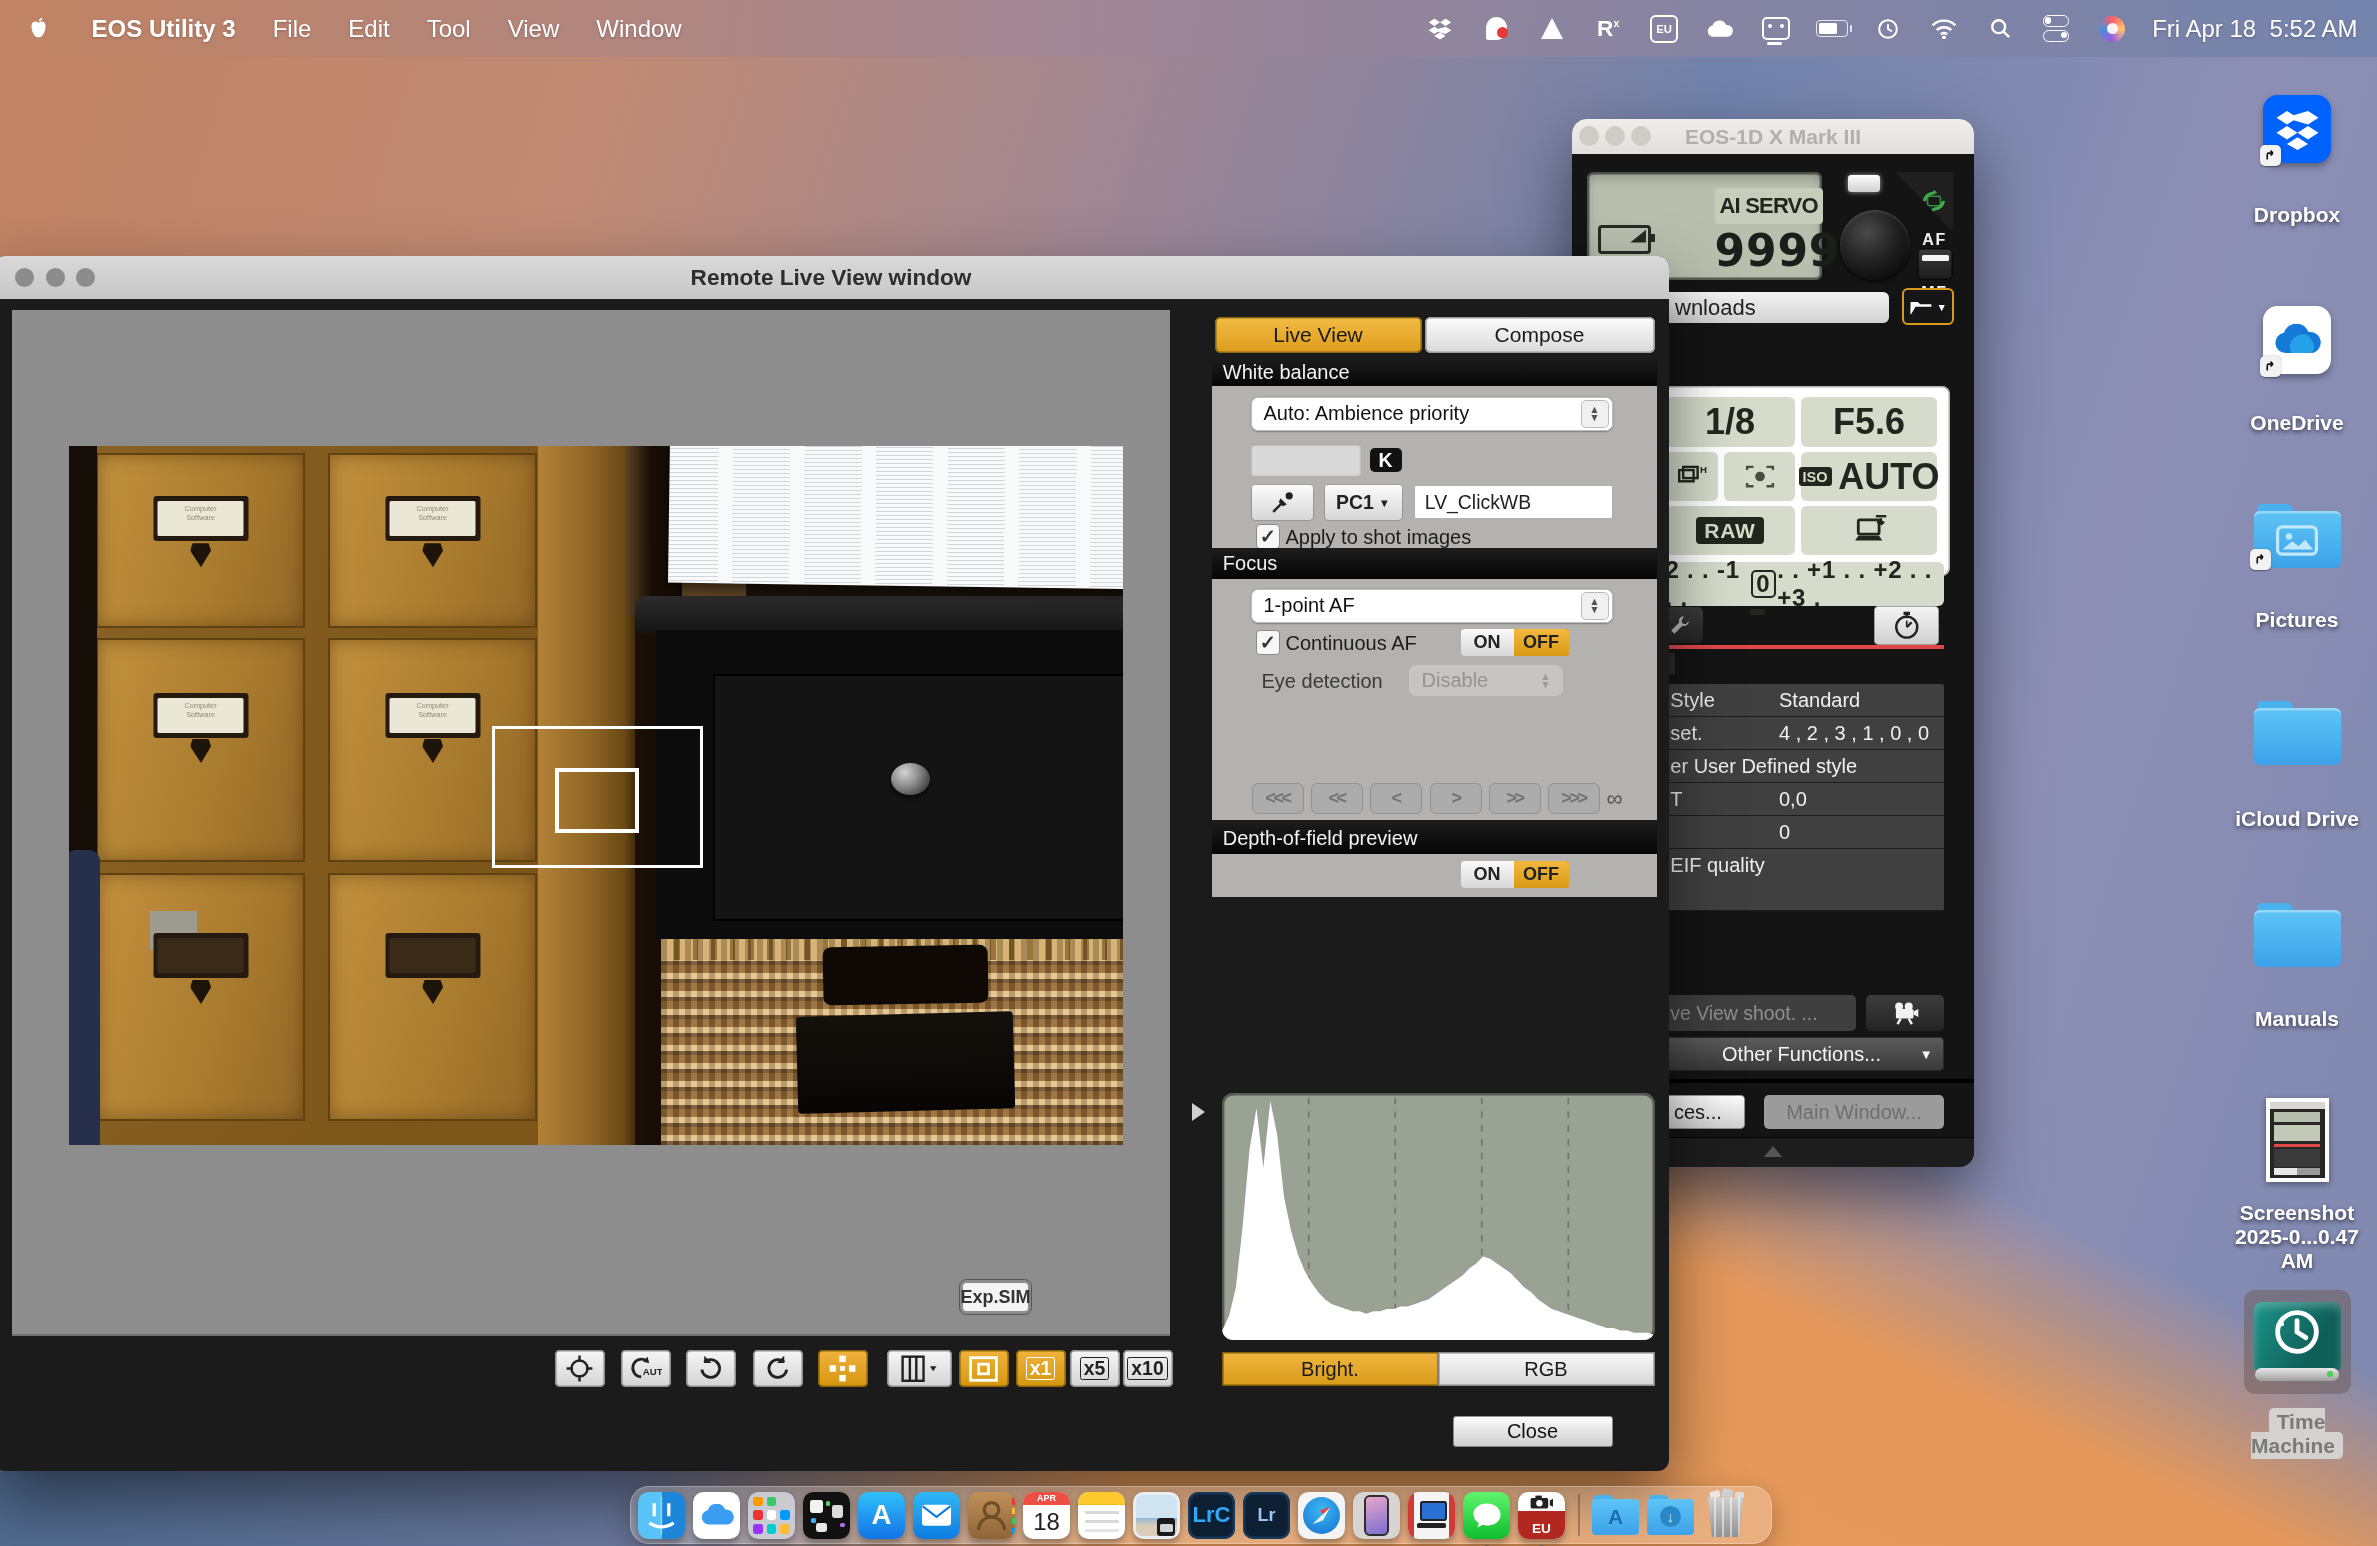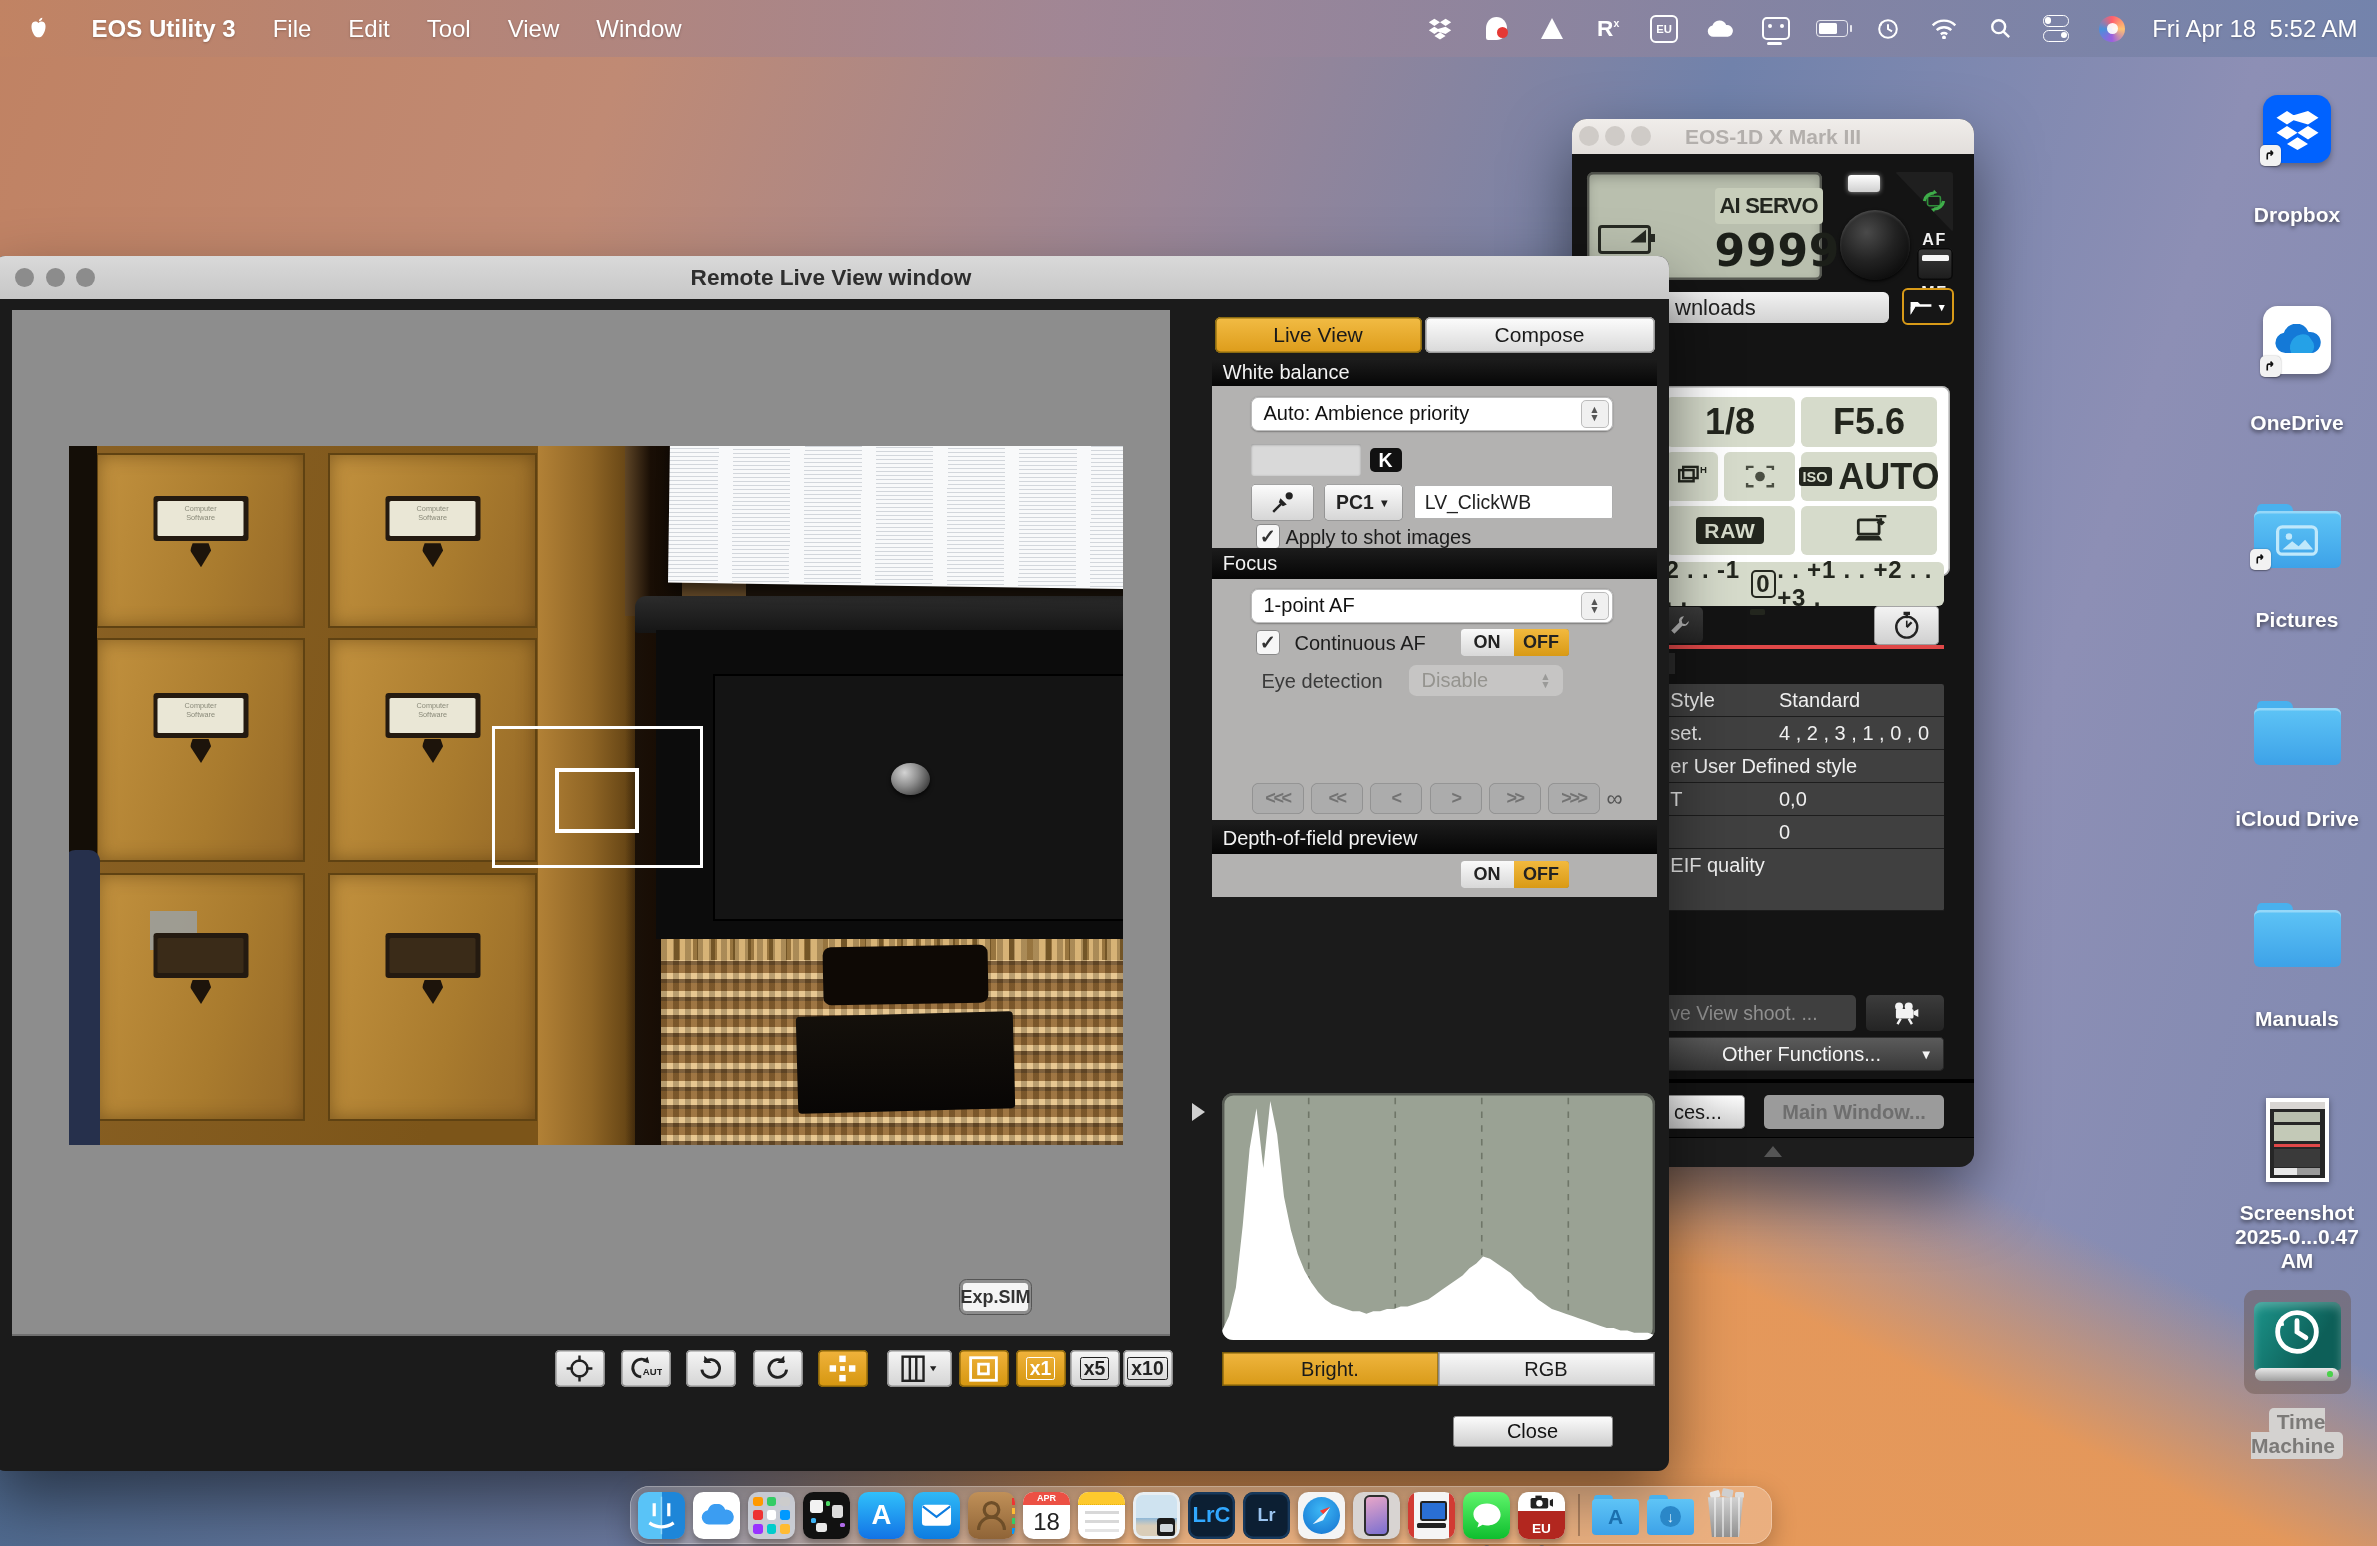--- a/index.html
+++ b/index.html
@@ -59,21 +59,21 @@
   .toolbtn-dark{position:absolute;background:linear-gradient(#3c3c3c,#242424);border-radius:4.9px;display:flex;align-items:center;justify-content:center;}
   .toolbtn-light{position:absolute;background:linear-gradient(#f4f4f4,#cfcfcf);border-radius:4.9px;display:flex;align-items:center;justify-content:center;box-shadow:inset 0 0 0 0.8px #8a8a8a;}
   .redline{position:absolute;left:87px;top:526px;width:285px;height:4px;background:#e04848;}
   .infotable{position:absolute;left:87px;top:565px;width:285px;background:#404040;border-radius:2.4px;}
   .inforow{height:32px;border-bottom:1.6px solid #1d1d1d;position:relative;color:#f0f0f0;font-size:20px;}
   .inforow .l{position:absolute;left:11.3px;top:4.9px;}
   .inforow .v{position:absolute;left:120px;top:4.9px;}
   .graybtn{position:absolute;background:#3f3f3f;border-radius:4.9px;color:#909090;font-size:19.4px;display:flex;align-items:center;box-sizing:border-box;}
   .darkbtn{position:absolute;background:linear-gradient(#5c5c5c,#383838);border-radius:4.9px;color:#f5f5f5;font-size:20px;font-weight:500;display:flex;align-items:center;justify-content:center;box-shadow:inset 0 0 0 0.8px #222;}
   .litebtn{position:absolute;background:linear-gradient(#fdfdfd,#cfcfcf);border-radius:4.9px;color:#1a1a1a;font-size:20px;display:flex;align-items:center;box-shadow:inset 0 0 0 0.8px #777;box-sizing:border-box;}
-  .disbtn{position:absolute;background:#9b9b9b;border-radius:4.9px;color:#6e6e6e;font-size:20px;display:flex;align-items:center;justify-content:center;font-weight:bold;}
+  .disbtn{position:absolute;background:#9b9b9b;border-radius:4.9px;color:#6e6e6e;font-size:20px;display:flex;align-items:center;justify-content:center;}
   .eos-bottom{position:absolute;left:0;top:1018px;width:100%;height:29px;background:#1d1d1d;border-top:1.6px solid #000;border-radius:0 0 14.6px 14.6px;}
   .eos-bottom .up{position:absolute;left:50%;top:8px;transform:translateX(-50%);width:0;height:0;border-left:9px solid transparent;border-right:9px solid transparent;border-bottom:11.3px solid #555;}
 
   
   #lvwin{left:-6.5px;top:256px;width:1675px;height:1215px;background:#1b1b1b;border-radius:11.3px;}
   #lvwin .titlebar{position:absolute;left:0;top:0;width:100%;height:43px;border-radius:11.3px 11.3px 0 0;
     background:linear-gradient(#d9d9d9,#c7c7c7);display:flex;align-items:center;justify-content:center;}
   #lvwin .titlebar .t{font-size:22.6px;font-weight:600;color:#2e2e2e;}
   #lvwin .tl{position:absolute;top:12px;width:19.4px;height:19.4px;border-radius:50%;background:#8c8c8c;}
   #canvas{position:absolute;left:18.6px;top:54px;width:1158px;height:1024px;background:#8d8d8d;border-bottom:2.4px solid #6f6f6f;}
@@ -576,21 +576,21 @@
     <div class="sechdr" style="top:292px;height:31px;">Focus</div>
     <div class="secbody" style="top:323px;height:241px;">
       <div class="dd" style="left:39px;top:9.7px;width:362px;height:34px;">
         <span>1-point AF</span>
         <span class="stepper">
             <span>▲</span>
             <span>▼</span>
           </span>
       </div>
       <div class="cbx" style="left:44px;top:51px;">✓</div>
-      <div class="plabel" style="left:74px;top:53px;margin-left:9px;">Continuous AF</div>
+      <div class="plabel" style="left:74px;top:53px;">Continuous AF</div>
       <div class="onoff" style="left:249px;top:50px;">
         <span class="on">ON</span>
         <span class="off">OFF</span>
       </div>
       <div class="plabel" style="left:50px;top:91px;color:#3a3a3a;">Eye detection</div>
       <div class="dd disabled" style="left:197px;top:86px;width:154px;height:31px;">
         <span>Disable</span>
         <span class="stepper">
             <span>▲</span>
             <span>▼</span>

